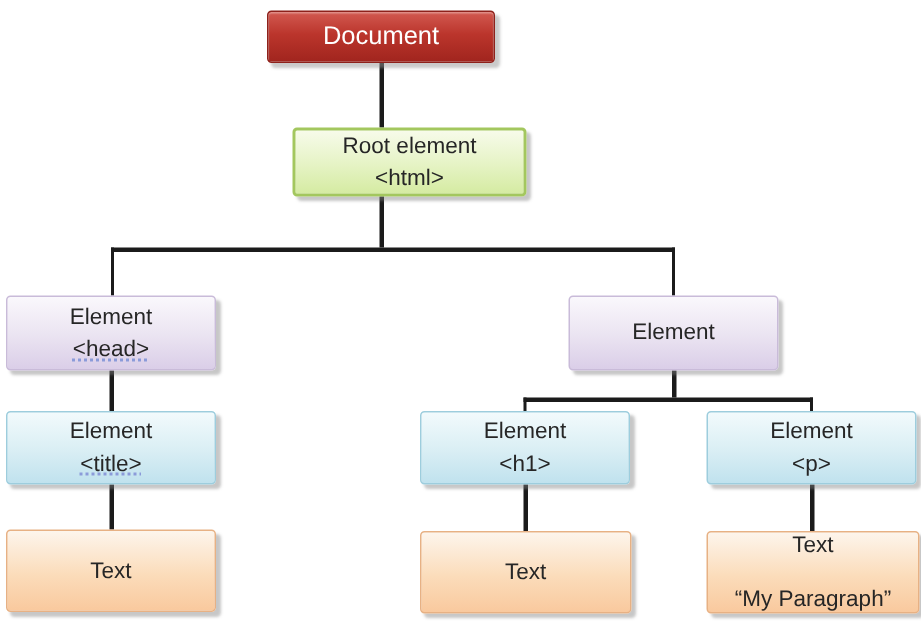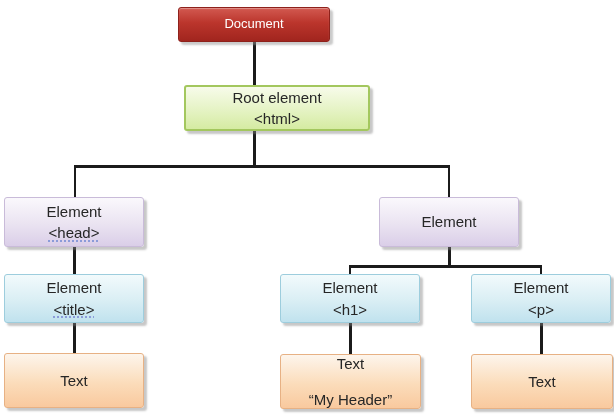--- a/index.html
+++ b/index.html
@@ -9,21 +9,21 @@
   }
   .box {
     position:absolute; box-sizing:border-box;
     display:flex; flex-direction:column; align-items:center; justify-content:center;
     text-align:center; font-size:15px; line-height:1.42; color:#262626;
     border-radius:3px;
     box-shadow:3px 3px 2px rgba(130,130,130,0.45);
   }
   .doc {
     background:linear-gradient(to bottom,#d25950 0%,#bb352c 45%,#a1251e 100%);
-    border:1px solid #8e211b; color:#ffffff; font-size:13px;
+    border:1px solid #8e211b; color:#ffffff; font-size:17px;
     box-shadow:3px 3px 2px rgba(150,150,150,0.5), inset 0 1px 1px rgba(255,255,255,0.35);
   }
   .root {
     background:linear-gradient(to bottom,#f7fbea 0%,#e5f3c4 55%,#d5eba2 100%);
     border:2px solid #a3c75e;
   }
   .elem {
     background:linear-gradient(to bottom,#faf8fc 0%,#eae3f1 55%,#dacee8 100%);
     border:1px solid #c9bbd9;
   }
@@ -61,21 +61,21 @@
   <div class="line" style="left:349px; top:265px; width:2px; height:9px;"></div>
   <div class="line" style="left:540px; top:265px; width:2px; height:9px;"></div>
   <div class="line" style="left:73px;  top:323px; width:3px; height:30px;"></div>
   <div class="line" style="left:349px; top:323px; width:3px; height:31px;"></div>
   <div class="line" style="left:540px; top:323px; width:3px; height:31px;"></div>
 
   <div class="box doc" style="left:178px; top:7px; width:152px; height:35px;">
     <span>Document</span>
   </div>
 
-  <div class="box root" style="left:184px; top:85px; width:186px; height:46px;">
+  <div class="box root" style="left:195px; top:85px; width:156px; height:46px;">
     <span>Root element</span>
     <span>&lt;html&gt;</span>
   </div>
 
   <div class="box elem" style="left:4px; top:197px; width:140px; height:50px;">
     <span>Element</span>
     <span class="sq">&lt;head&gt;</span>
   </div>
 
   <div class="box elem" style="left:379px; top:197px; width:140px; height:50px;">
@@ -96,20 +96,20 @@
     <span>Element</span>
     <span>&lt;p&gt;</span>
   </div>
 
   <div class="box txt" style="left:4px; top:353px; width:140px; height:55px;">
     <span>Text</span>
   </div>
 
   <div class="box txt" style="left:280px; top:354px; width:141px; height:55px;">
     <span>Text</span>
-    <span>“My Header”</span>
   </div>
 
   <div class="box txt" style="left:471px; top:354px; width:142px; height:55px;">
     <span>Text</span>
+    <span>“My Paragraph”</span>
   </div>
 
 </div>
 
 </body></html>

